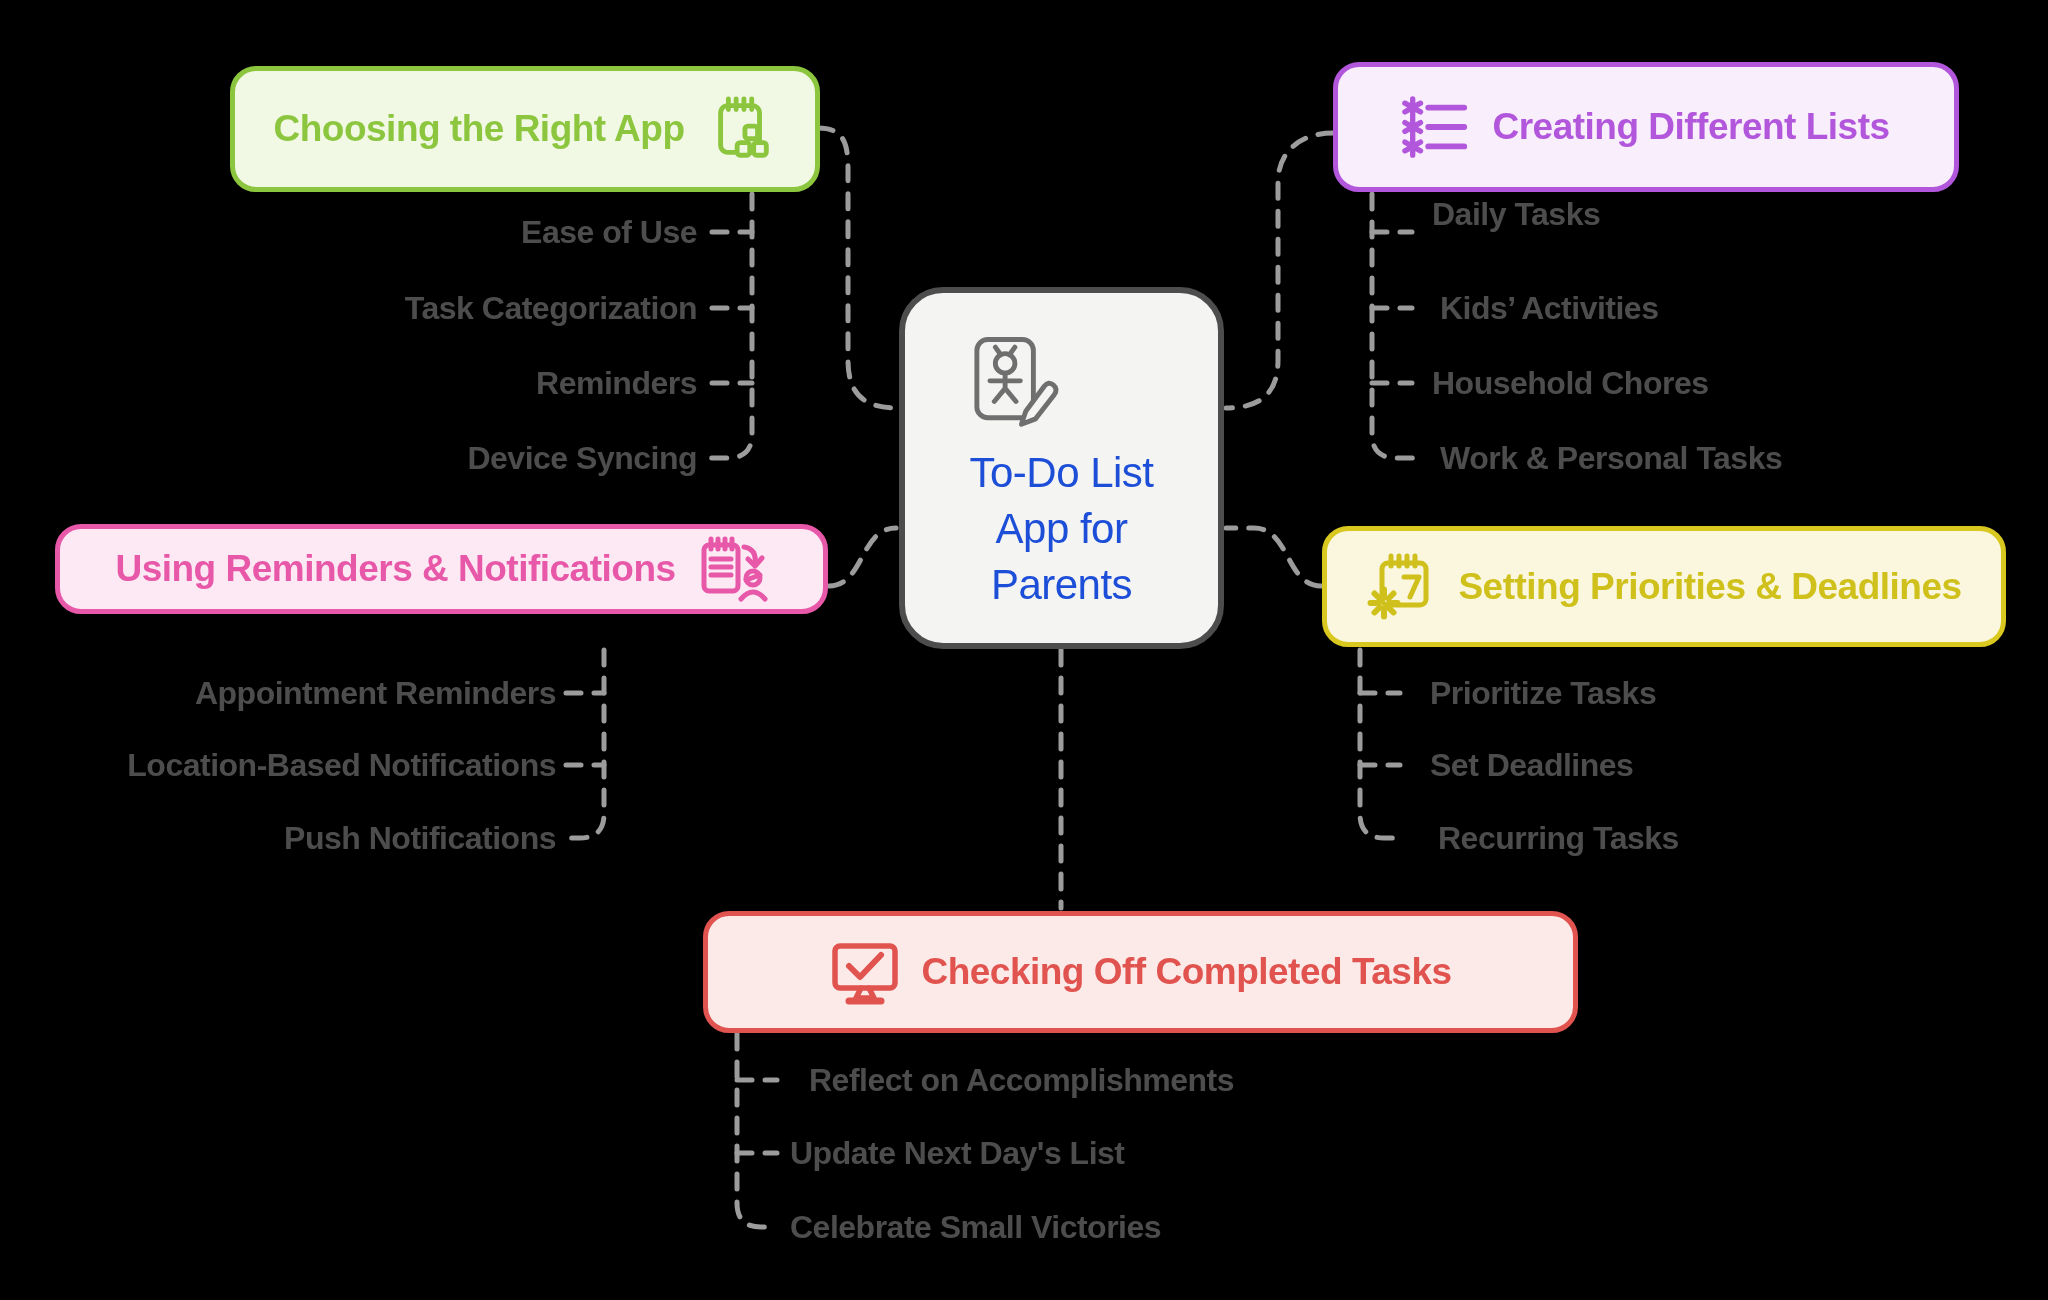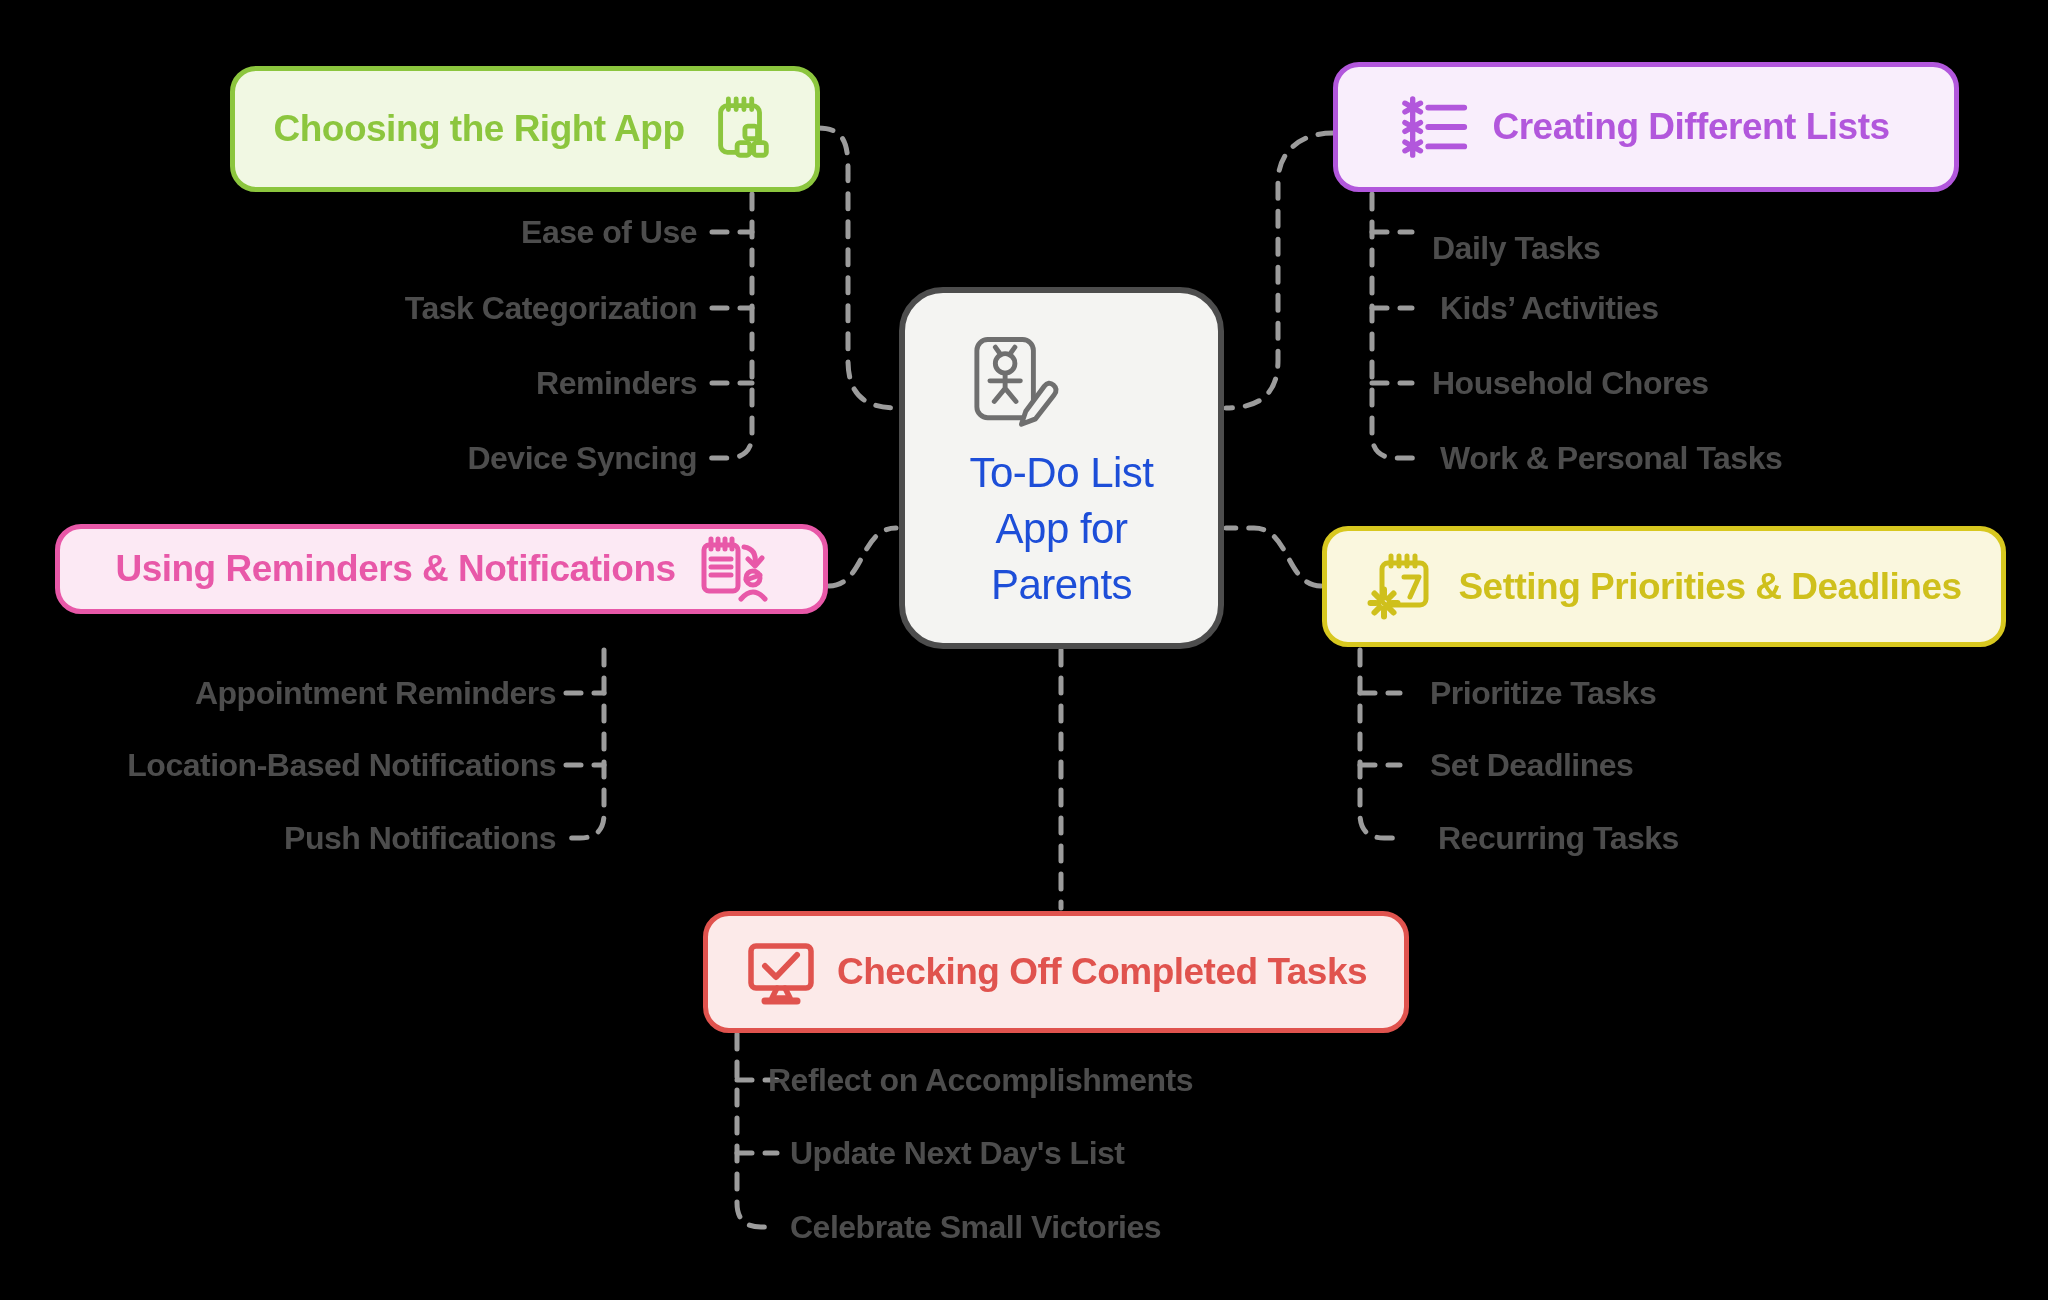--- a/index.html
+++ b/index.html
@@ -138,47 +138,47 @@
         <rect x="16" y="12" width="44" height="42" rx="6"></rect>
         <path d="M25 5 V15 M33 5 V15 M41 5 V15 M49 5 V15"></path>
         <path d="M38 26 H53 L44 46"></path>
         <circle cx="18" cy="52" r="5.5"></circle>
         <path d="M26.5 52 L31.5 52 M24 58 L27.5 61.5 M18 60.5 L18 65.5 M12 58 L8.5 61.5 M9.5 52 L4.5 52 M12 46 L8.5 42.5 M18 43.5 L18 38.5 M24 46 L27.5 42.5" stroke-width="6"></path>
       </svg>
     </span>
     <span>Setting Priorities &amp; Deadlines</span>
   </div>
 
-  <div class="node node--red" style="left:703px;top:911px;width:706px;height:122px;">
+  <div class="node node--red" style="left:703px;top:911px;width:875px;height:122px;">
     <span class="nicon">
       <svg width="72" height="72" viewBox="0 0 72 72" fill="none" stroke="currentColor" stroke-width="5.5" stroke-linecap="round" stroke-linejoin="round">
         <rect x="6" y="10" width="60" height="42" rx="5"></rect>
         <path d="M20 30 L31 41 L52 19" stroke-width="6"></path>
         <path d="M32 52 L27 62 H45 L40 52"></path>
         <path d="M20 65 H52" stroke-width="7"></path>
       </svg>
     </span>
     <span>Checking Off Completed Tasks</span>
   </div>
 
   <div class="leaf leaf--r" style="left:0;top:210px;width:697px;">Ease of Use</div>
   <div class="leaf leaf--r" style="left:0;top:286px;width:697px;">Task Categorization</div>
   <div class="leaf leaf--r" style="left:0;top:361px;width:697px;">Reminders</div>
   <div class="leaf leaf--r" style="left:0;top:436px;width:697px;">Device Syncing</div>
 
-  <div class="leaf" style="left:1432px;top:226px;">Daily Tasks</div>
+  <div class="leaf" style="left:1432px;top:192px;">Daily Tasks</div>
   <div class="leaf" style="left:1440px;top:286px;">Kids’ Activities</div>
   <div class="leaf" style="left:1432px;top:361px;">Household Chores</div>
   <div class="leaf" style="left:1440px;top:436px;">Work &amp; Personal Tasks</div>
 
   <div class="leaf leaf--r" style="left:0;top:671px;width:556px;">Appointment Reminders</div>
   <div class="leaf leaf--r" style="left:0;top:743px;width:556px;">Location-Based Notifications</div>
   <div class="leaf leaf--r" style="left:0;top:816px;width:556px;">Push Notifications</div>
 
   <div class="leaf" style="left:1430px;top:671px;">Prioritize Tasks</div>
   <div class="leaf" style="left:1430px;top:743px;">Set Deadlines</div>
   <div class="leaf" style="left:1438px;top:816px;">Recurring Tasks</div>
 
-  <div class="leaf" style="left:768px;top:1058px;">Reflect on Accomplishments</div>
+  <div class="leaf" style="left:809px;top:1058px;">Reflect on Accomplishments</div>
   <div class="leaf" style="left:790px;top:1131px;">Update Next Day's List</div>
   <div class="leaf" style="left:790px;top:1205px;">Celebrate Small Victories</div>
 
 </div>
 
 </body></html>

